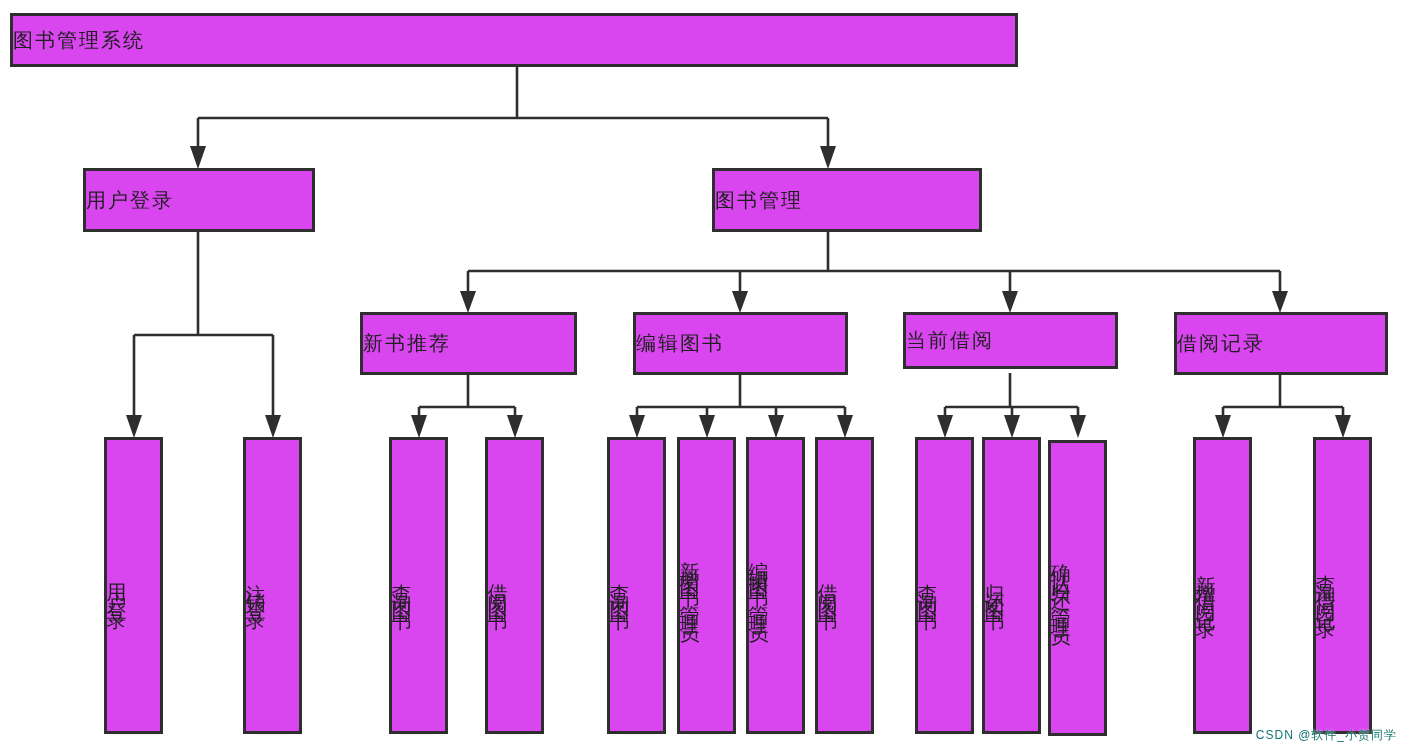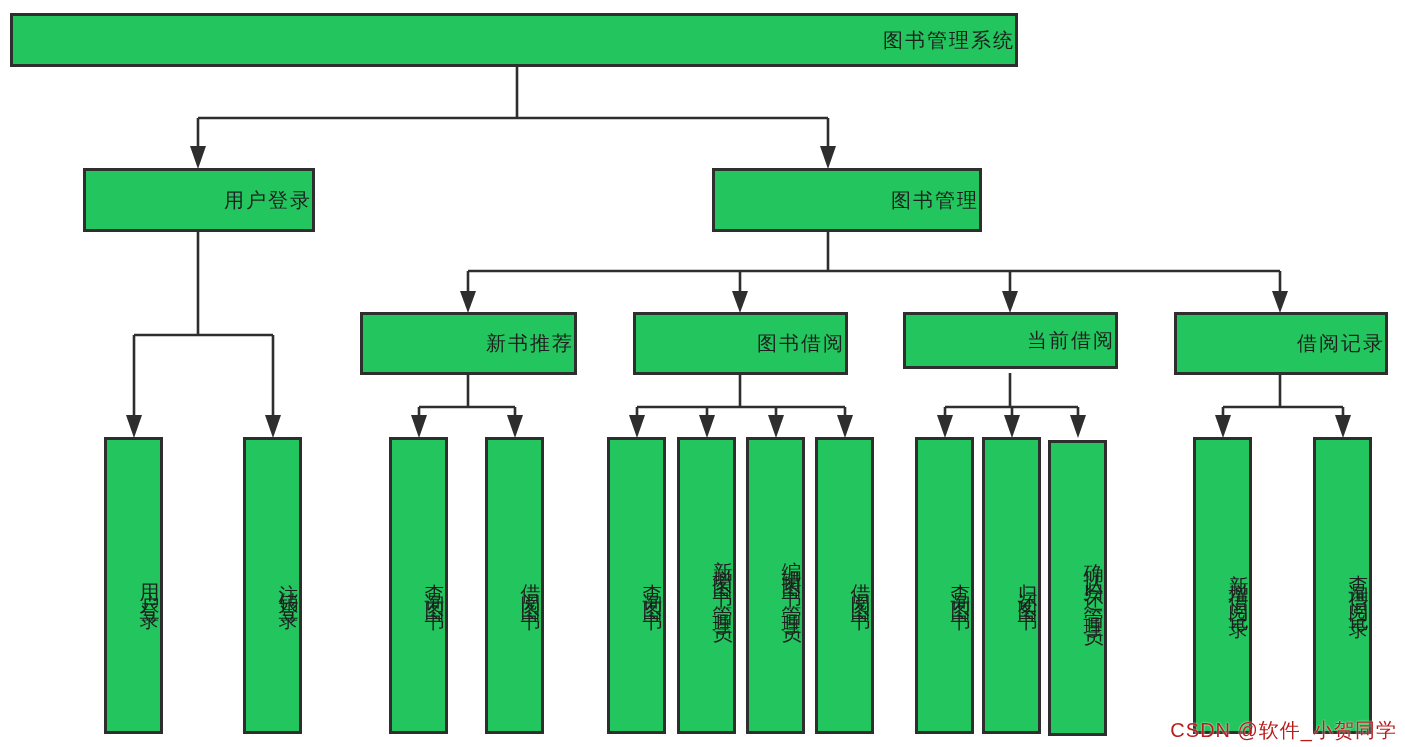--- a/index.html
+++ b/index.html
@@ -22,45 +22,45 @@
   }
   svg.wires {
     position: absolute;
     left: 0; top: 0;
     z-index: 1;
   }
   .node {
     position: absolute;
     box-sizing: border-box;
     border: 3px solid #2e2e2e;
-    background: #22c55e;
+    background: #d946ef;
     display: flex;
     align-items: center;
-    justify-content: flex-end;
+    justify-content: flex-start;
     color: #1f1f1f;
     z-index: 2;
   }
   .node .lbl {
     font-size: 20px;
     letter-spacing: 2px;
     white-space: nowrap;
   }
   .leaf .lbl {
     writing-mode: vertical-rl;
     text-orientation: mixed;
     letter-spacing: 9px;
     line-height: 1;
     font-size: 20px;
   }
   .watermark {
     position: absolute;
     right: 8px;
     bottom: 3px;
-    font-size: 20px;
-    color: #b91c1c;
+    font-size: 12px;
+    color: #0f766e;
     letter-spacing: 1px;
     z-index: 5;
     text-shadow: 0 0 2px #ffffff;
   }
 </style>
 </head>
 <body>
 
 <div class="stage">
 
@@ -133,21 +133,21 @@
     <span class="lbl">用户登录</span>
   </div>
   <div class="node" style="left:712px;top:168px;width:270px;height:64px">
     <span class="lbl">图书管理</span>
   </div>
 
   <div class="node" style="left:360px;top:312px;width:217px;height:63px">
     <span class="lbl">新书推荐</span>
   </div>
   <div class="node" style="left:633px;top:312px;width:215px;height:63px">
-    <span class="lbl">图书借阅</span>
+    <span class="lbl">编辑图书</span>
   </div>
   <div class="node" style="left:903px;top:312px;width:215px;height:57px">
     <span class="lbl">当前借阅</span>
   </div>
   <div class="node" style="left:1174px;top:312px;width:214px;height:63px">
     <span class="lbl">借阅记录</span>
   </div>
 
   <div class="node leaf" style="left:104px;top:437px;width:59px;height:297px">
     <span class="lbl">用户登录</span>

